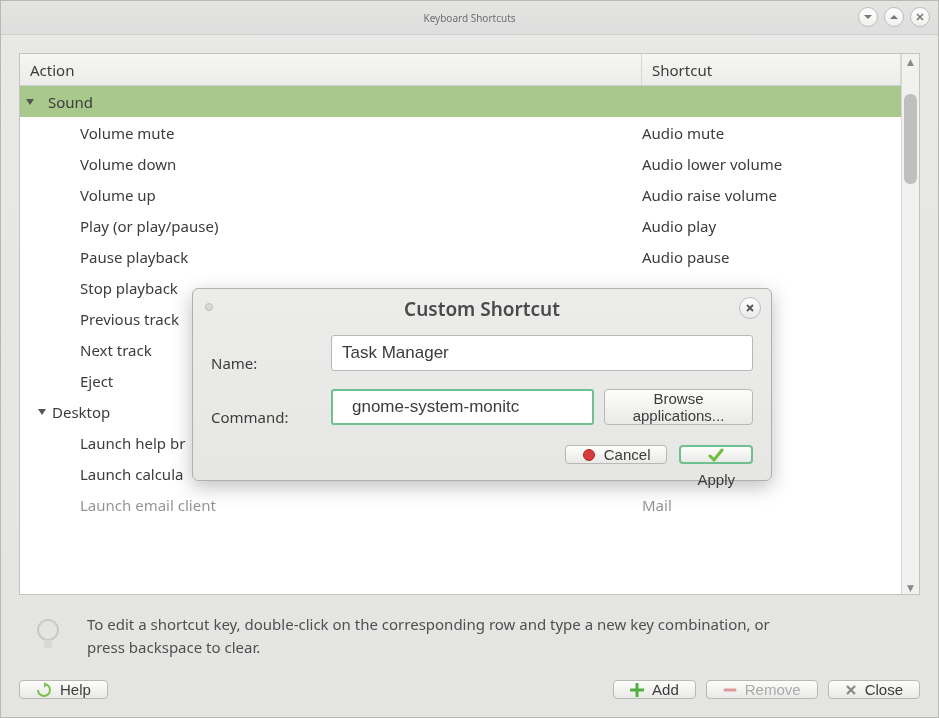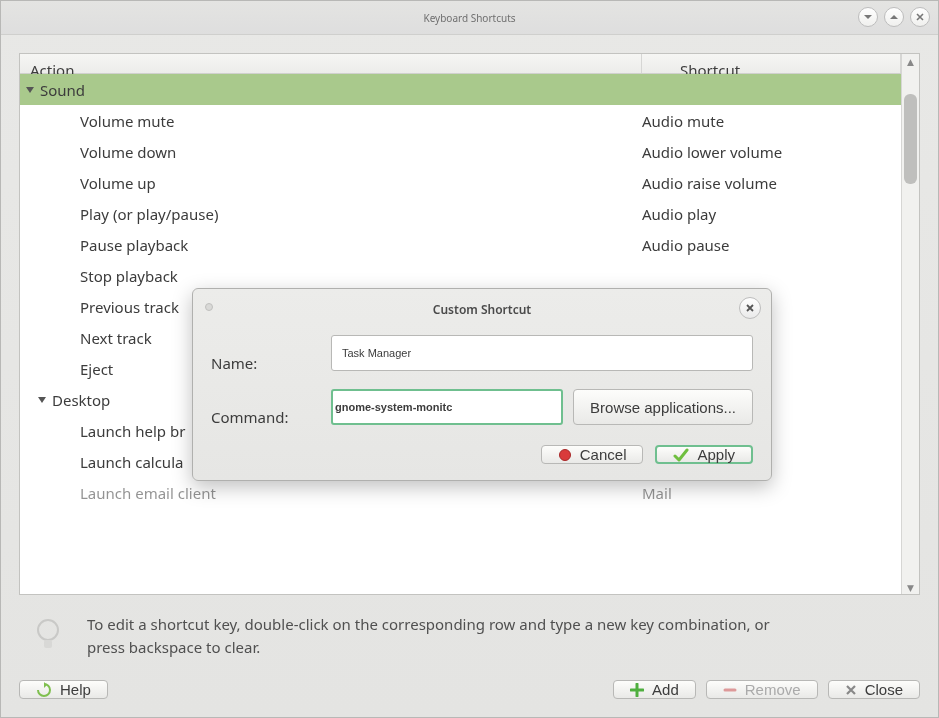--- a/index.html
+++ b/index.html
@@ -65,22 +65,21 @@
     }
     .table {
       flex:1;
       display:flex;
       flex-direction:column;
     }
     .thead {
       display:flex;
       background: linear-gradient(#f6f6f4,#ececea);
       border-bottom:1px solid #d0d0ce;
-      height:20px;
-      gap:28px;
+      height:32px;
     }
     .th {
       padding: 6px 10px;
       font-weight:400;
       color:#3c3c3c;
       border-right:1px solid #d6d6d4;
     }
     .col-action { flex: 0 0 622px; }
     .col-shortcut { flex:1; }
     .tbody {
@@ -91,21 +90,21 @@
       display:flex;
       height:31px;
       align-items:center;
     }
     .row .cell-action { flex:0 0 622px; padding-left:10px; display:flex; align-items:center;}
     .row .cell-shortcut { flex:1; padding-left:0;}
     .cat-row {
       background:#a9c98c;
       color:#3c3c3c;
     }
-    .cat-row .cell-action { padding-left:6px; font-weight:400;}
+    .cat-row .cell-action { padding-left:6px; font-weight:400;gap:8px;}
     .tri {
       width:0;height:0;border-left:4px solid transparent;border-right:4px solid transparent;border-top:6px solid #555;margin-right:6px;
     }
     .item-row .cell-action { padding-left:60px; }
     .cat2-row .cell-action { padding-left:18px; display:flex;align-items:center;}
     .scrollbar {
       width:18px;background:#f1f1ef;border-left:1px solid #d6d6d4;position:relative;
     }
     .scroll-up, .scroll-down {
       position:absolute;left:0;right:0;height:14px;display:flex;align-items:center;justify-content:center;color:#888;font-size:9px;
@@ -133,41 +132,41 @@
     .modal {
       position:absolute;left:192px;top:288px;width:580px;
       background:linear-gradient(#ececea,#e6e6e4);
       border:1px solid #b0b0ae;border-radius:6px;
       box-shadow:0 6px 20px rgba(0,0,0,0.25);
       padding-bottom:16px;
     }
     .modal-title {
       position:relative;height:40px;display:flex;align-items:center;justify-content:center;
     }
-    .modal-title-text { font-weight:600;color:#4a4a4a;font-size:12px;}
+    .modal-title-text { font-weight:600;color:#4a4a4a;font-size:19px;}
     .modal-dot {
       position:absolute;left:12px;top:14px;width:8px;height:8px;border-radius:50%;background:#d9d9d7;border:1px solid #c0c0be;
     }
     .modal-close {
       position:absolute;right:10px;top:8px;width:22px;height:22px;border-radius:50%;border:1px solid #bdbdbd;background:linear-gradient(#fefefe,#eaeaea);display:flex;align-items:center;justify-content:center;color:#555;font-size:12px;cursor:pointer;
     }
     .form { padding:4px 18px 0 18px; display:grid; grid-template-columns: 110px 1fr auto; gap:14px 10px; align-items:center;}
     .form-label { color:#3c3c3c;margin-top:20px; }
     .text-input {
-      height:36px;border:1px solid #b8b8b6;border-radius:3px;background:#fff;padding:0 10px;font-size:11px;color:#3c3c3c;
+      height:36px;border:1px solid #b8b8b6;border-radius:3px;background:#fff;padding:0 10px;font-size:17px;color:#3c3c3c;
     }
     .text-input.focus {
-      border:2px solid #6fbf8f;padding:0 2px;font-weight:bold;
+      border:2px solid #6fbf8f;padding:0 19px;
     }
     .browse-btn { height:36px; }
     .name-input { grid-column: 2 / span 2; }
     .modal-actions {
       display:flex;justify-content:flex-end;gap:12px;padding:18px 18px 0 18px;
     }
-    .btn-apply { border:2px solid #6fbf8f; }
+    .btn-apply { border:2px solid #6fbf8f;flex-direction:column; }
     svg { display:block; }
   </style>
 </head>
 <body>
 
 <div class="window">
   <div class="titlebar">
     <span class="titlebar-title">Keyboard Shortcuts</span>
     <div class="win-controls">
       <div class="win-btn">

